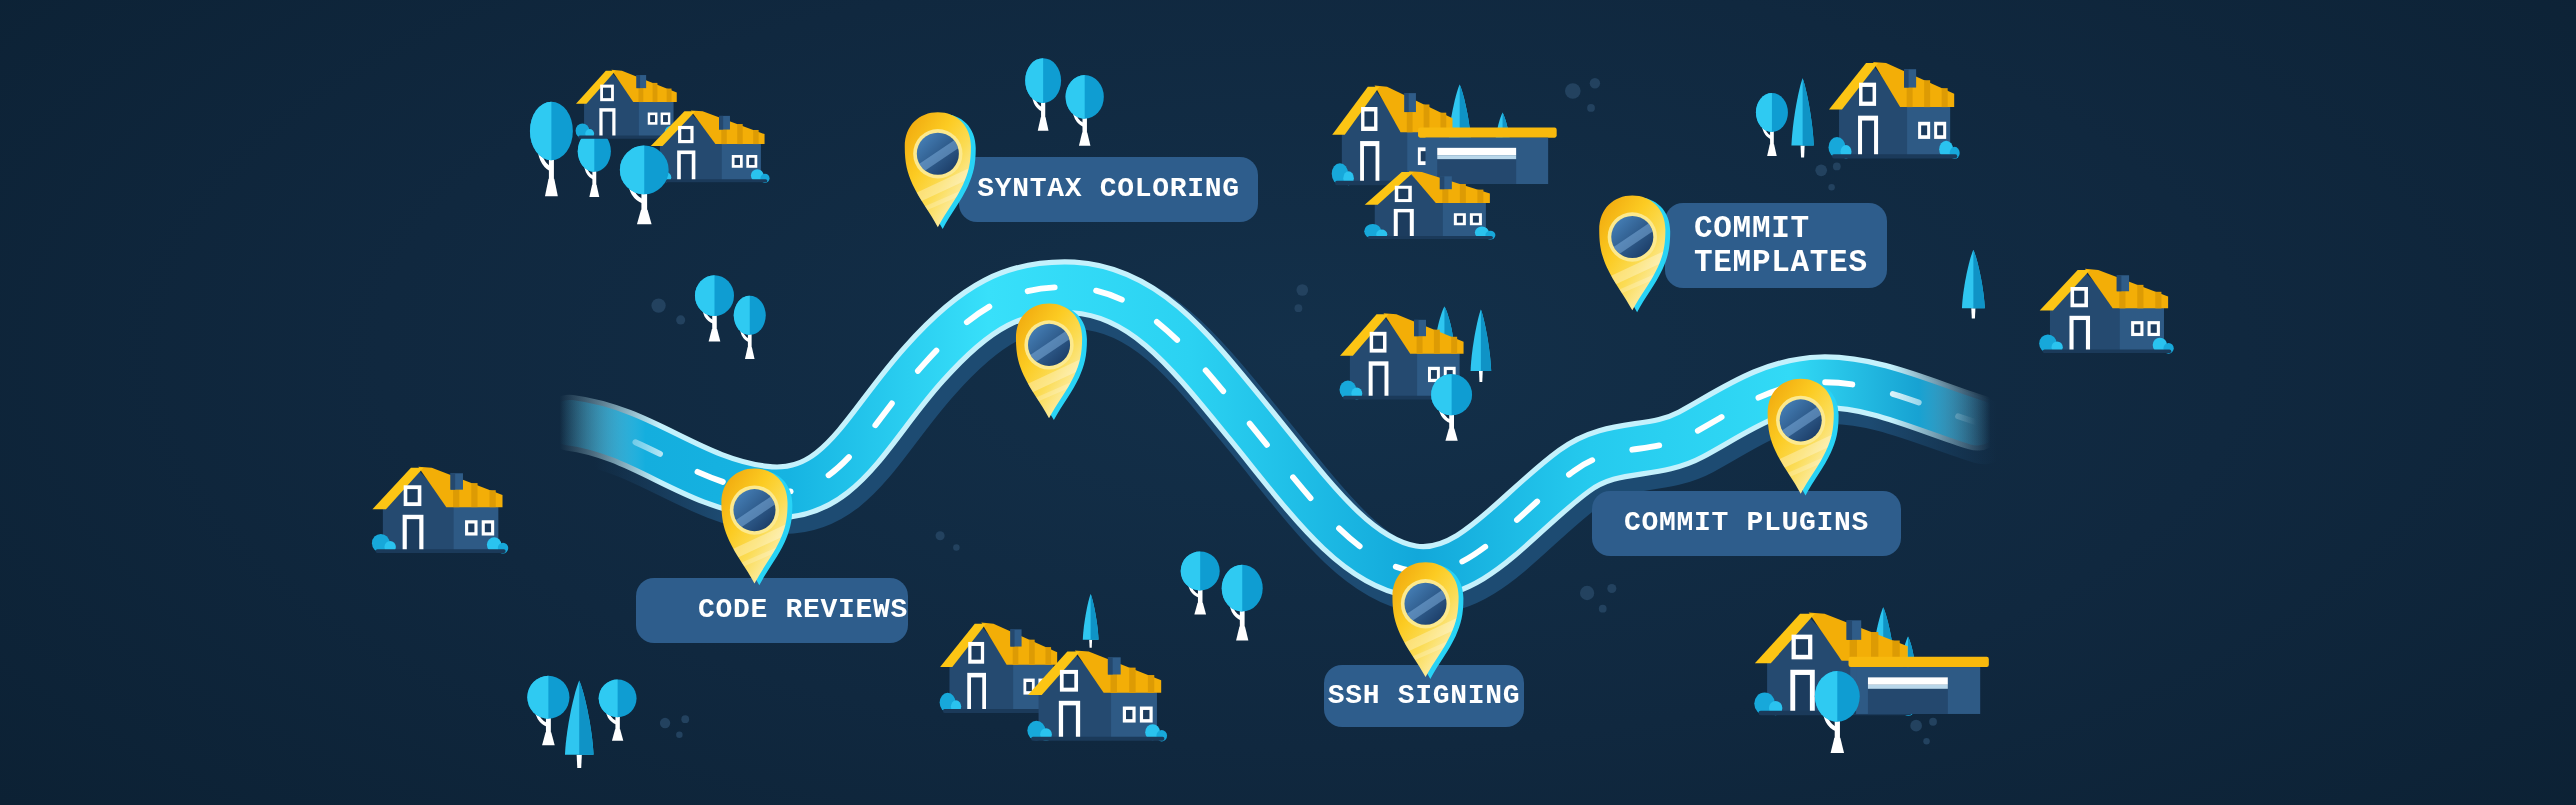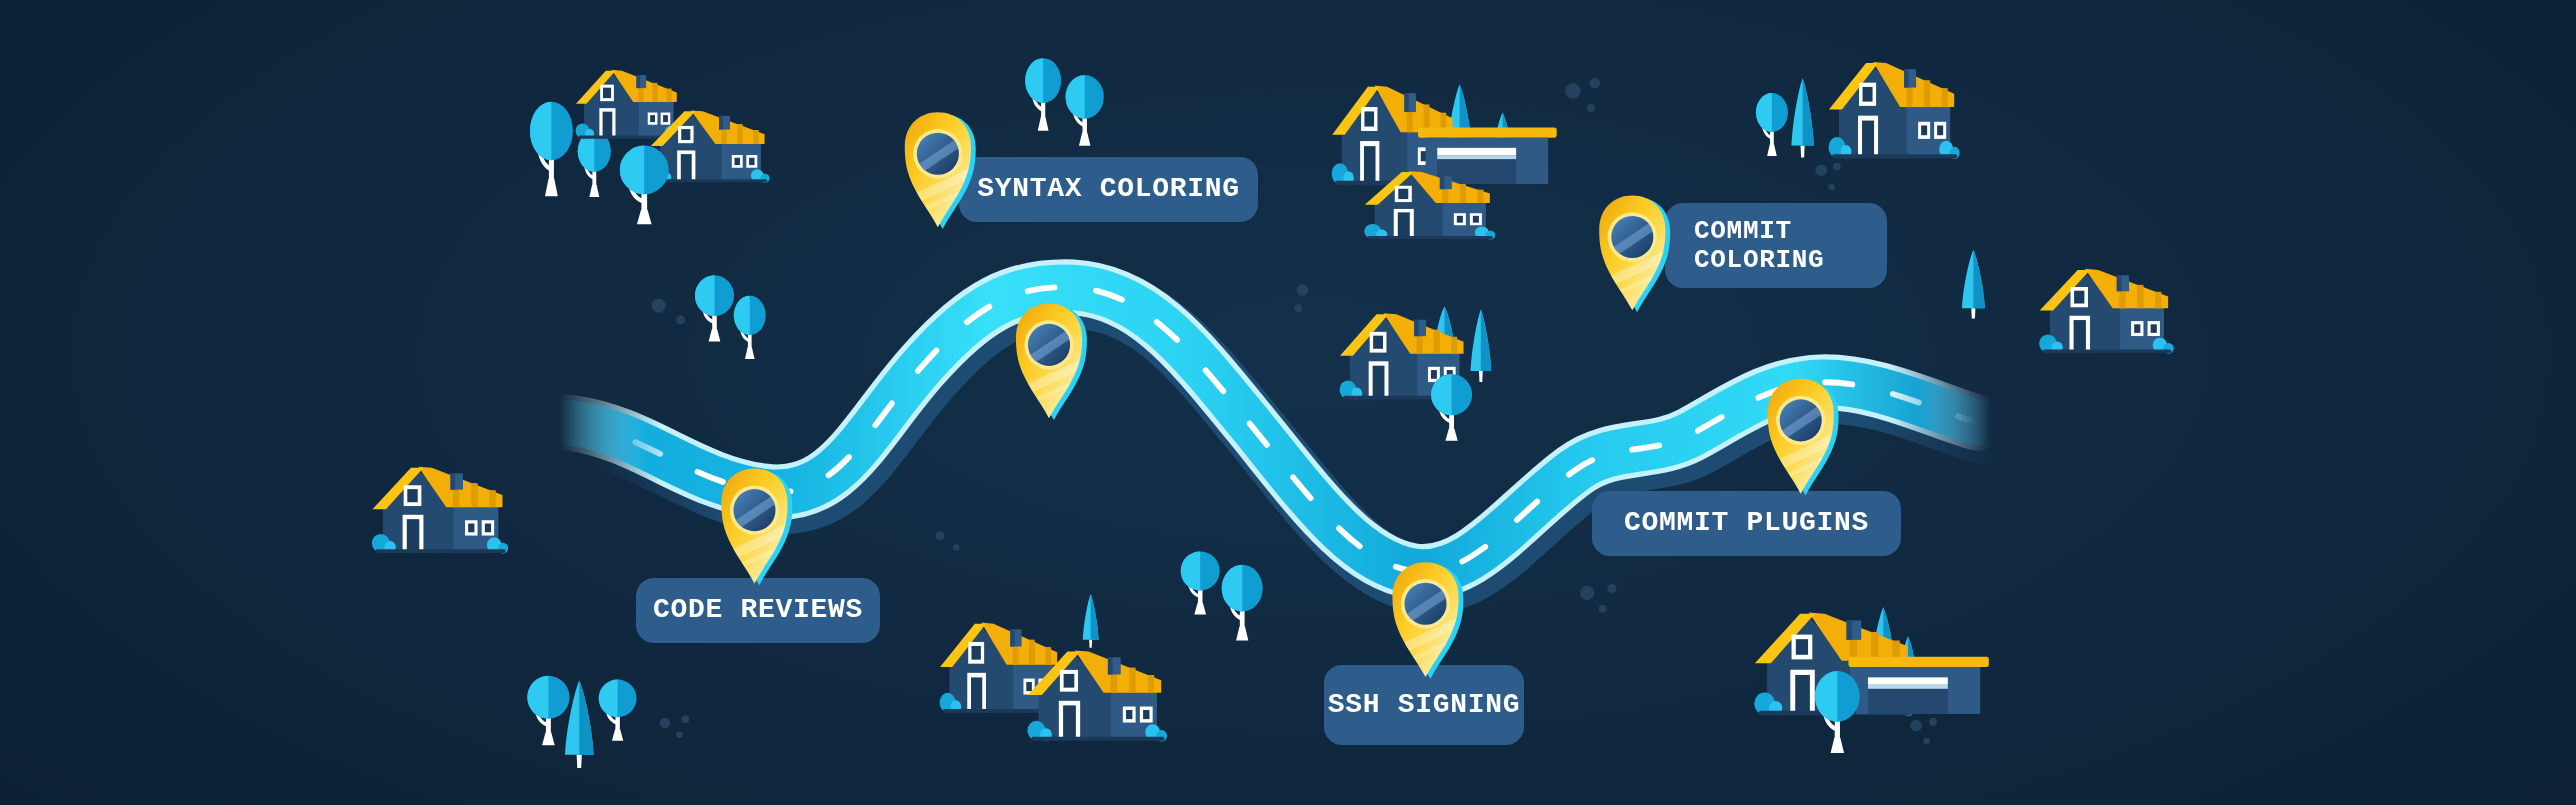--- a/index.html
+++ b/index.html
@@ -16,21 +16,21 @@
   #pins{z-index:3;pointer-events:none;}
   .pill{
     position:absolute;z-index:2;
     background:#2e5d8c;
     border-radius:18px;
     color:#ffffff;
     display:flex;flex-direction:column;align-items:center;justify-content:center;
     font-weight:700;font-size:28px;letter-spacing:0.7px;line-height:1.08;
     text-align:center;
   }
-  .pill.two-line{font-size:26px;}
+  .pill.two-line{font-size:31px;}
   .pill.left-align{align-items:flex-start;text-align:left;padding-left:29px;}
   .pill span{display:block;white-space:nowrap;}
   .pill span:empty{display:none;}
 </style>
 </head>
 <body>
 
 <div class="scene">
 
   <svg id="art" width="2576" height="805" viewBox="0 0 3960 1238">
@@ -230,34 +230,34 @@
       <path stroke="url(#gRoad)" stroke-width="70" d="M875 650 C990 665 1060 742 1175 756 C1290 770 1330 660 1420 560 C1500 470 1560 438 1650 442 C1760 448 1830 540 1920 650 C2010 760 2080 862 2170 878 C2260 894 2330 790 2420 724 C2480 680 2540 700 2600 668 C2660 636 2720 590 2800 588 C2880 586 2960 625 3040 650"></path>
       <path stroke="url(#gDash)" stroke-width="9" stroke-dasharray="42 64" d="M875 650 C990 665 1060 742 1175 756 C1290 770 1330 660 1420 560 C1500 470 1560 438 1650 442 C1760 448 1830 540 1920 650 C2010 760 2080 862 2170 878 C2260 894 2330 790 2420 724 C2480 680 2540 700 2600 668 C2660 636 2720 590 2800 588 C2880 586 2960 625 3040 650"></path>
     </g>
   </svg>
 
   <div class="pill" style="left:959px;top:157px;width:299px;height:65px;">
     <span>SYNTAX COLORING</span>
 
   </div>
 
-  <div class="pill" style="left:636px;top:578px;width:244px;height:65px;">
+  <div class="pill" style="left:636px;top:578px;width:272px;height:65px;align-items:flex-end;">
     <span>CODE REVIEWS</span>
 
   </div>
 
 
-  <div class="pill" style="left:1324px;top:665px;width:200px;height:80px;">
+  <div class="pill" style="left:1324px;top:665px;width:200px;height:62px;">
     <span>SSH SIGNING</span>
 
   </div>
 
   <div class="pill two-line left-align" style="left:1665px;top:203px;width:193px;height:85px;">
     <span>COMMIT</span>
-    <span>COLORING</span>
+    <span>TEMPLATES</span>
   </div>
 
   <div class="pill" style="left:1592px;top:491px;width:309px;height:65px;">
     <span>COMMIT PLUGINS</span>
 
   </div>
 
   <svg id="pins" width="2576" height="805" viewBox="0 0 3960 1238">
     <use href="#pin" transform="translate(1386,168) scale(0.925)"></use>
     <use href="#pin" transform="translate(1104,716) scale(0.925)"></use>

